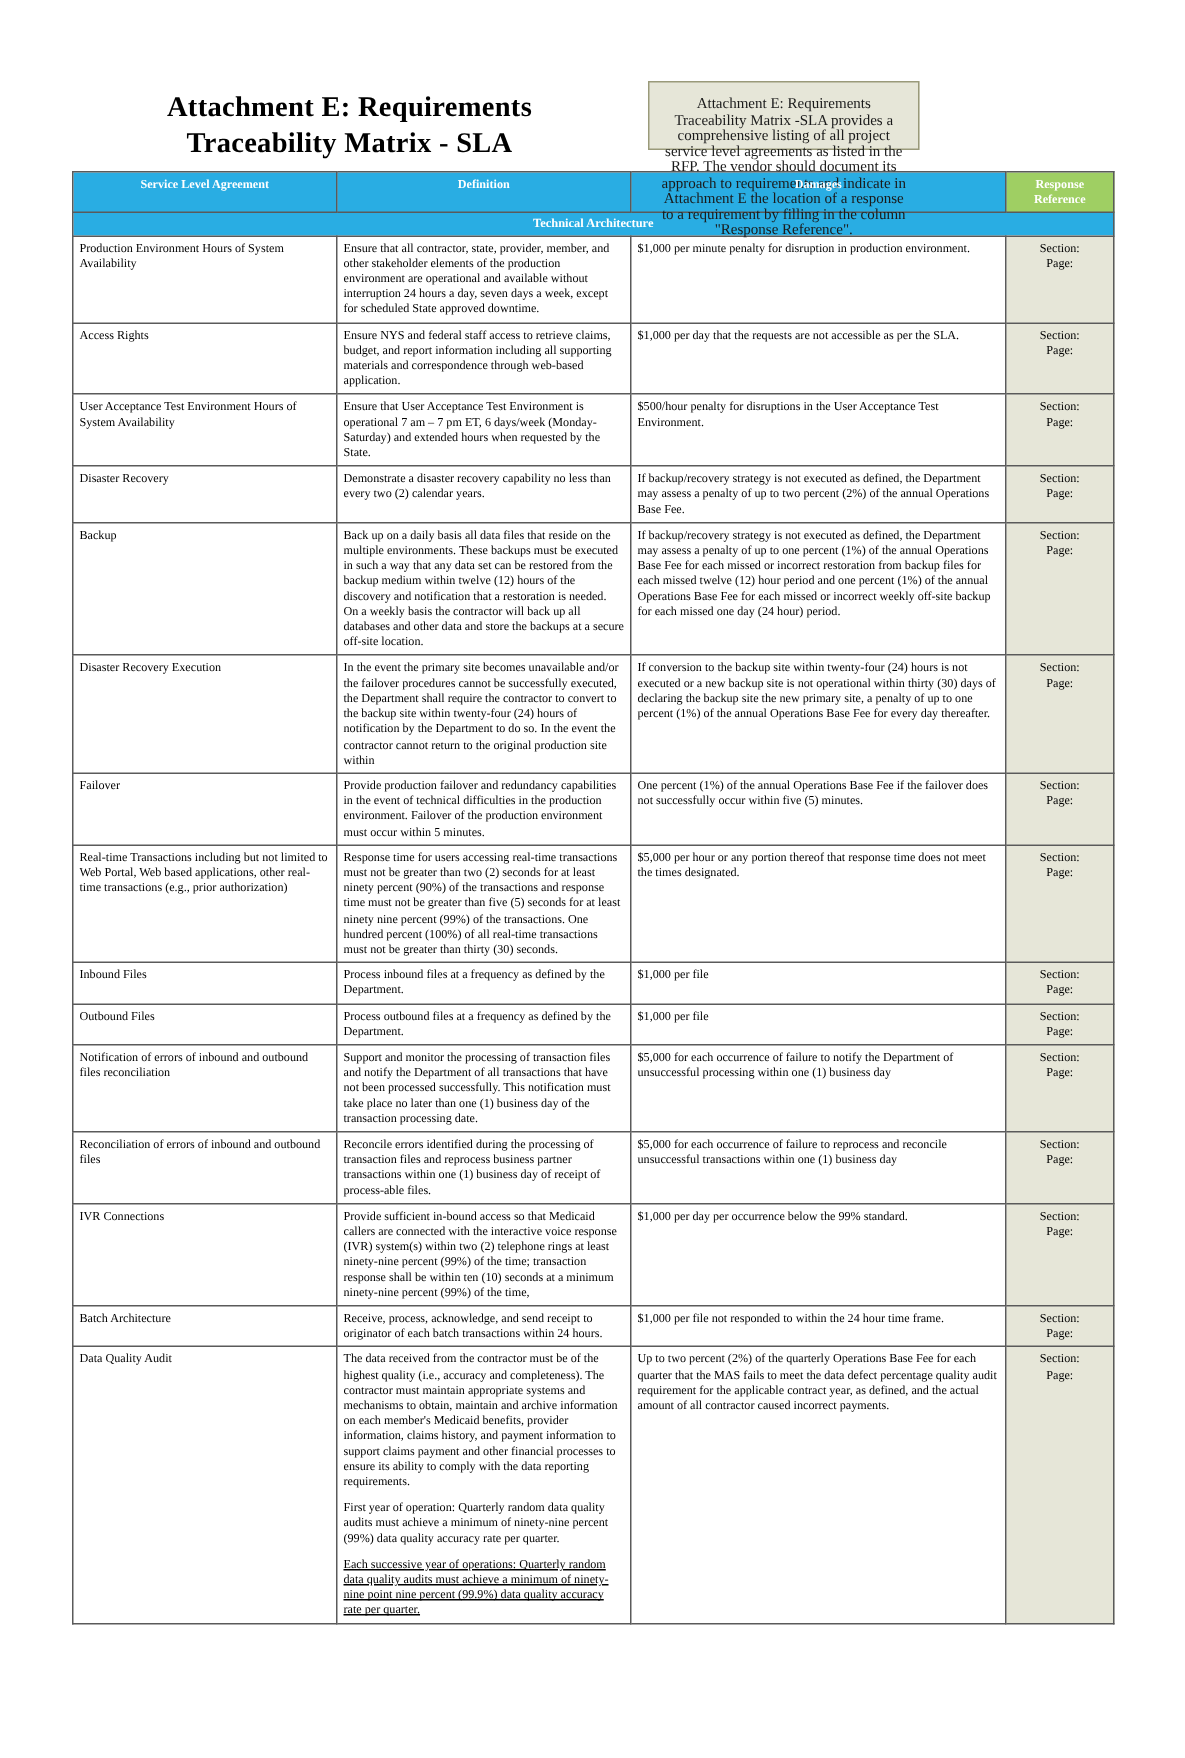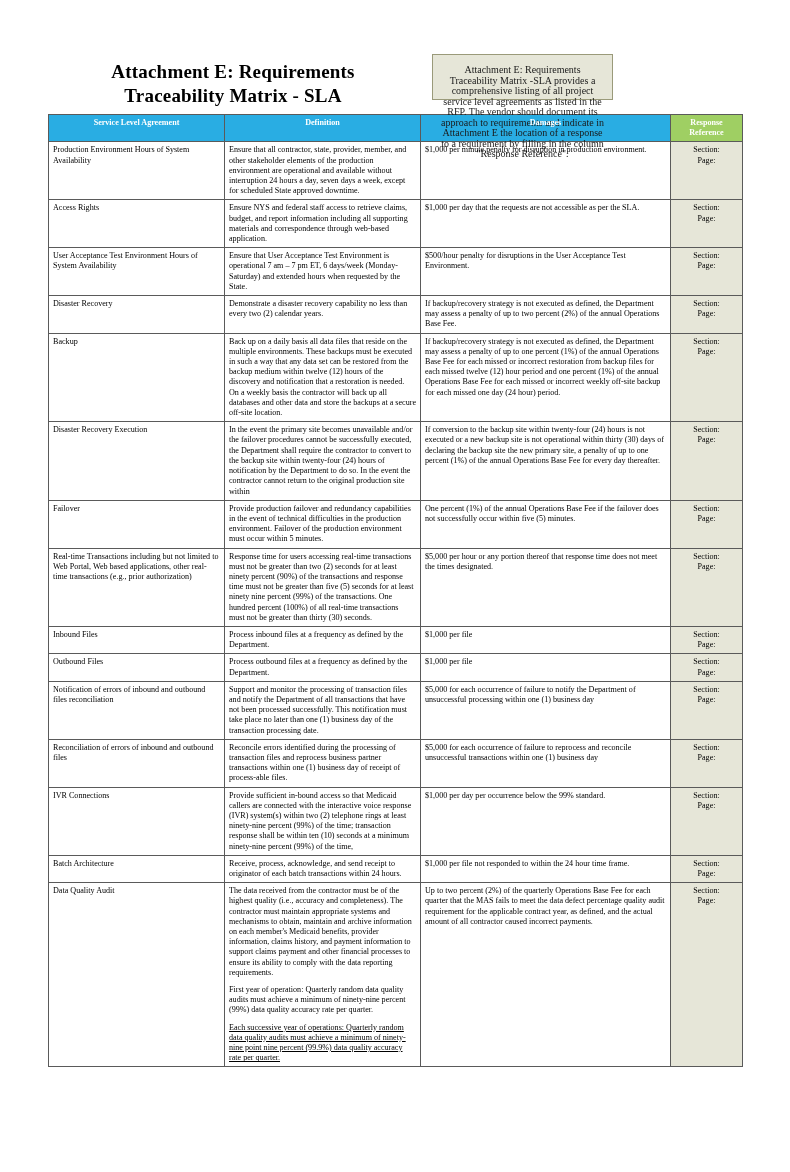--- a/index.html
+++ b/index.html
@@ -133,20 +133,23 @@
     </colgroup>
     <thead>
       <tr>
         <th>Service Level Agreement</th>
         <th>Definition</th>
         <th>Damages</th>
         <th class="resp">Response Reference</th>
       </tr>
     </thead>
     <tbody>
+      <tr class="section-row">
+        <td colspan="4">Technical Architecture</td>
+      </tr>
 
       <tr>
         <td class="sla">Production Environment Hours of System Availability</td>
         <td class="def">Ensure that all contractor, state, provider, member, and other stakeholder elements of the production environment are operational and available without interruption 24 hours a day, seven days a week, except for scheduled State approved downtime.</td>
         <td class="dmg">$1,000 per minute penalty for disruption in production environment.</td>
         <td class="resp">
           <div class="rline">Section:</div>
           <div class="rline">Page:</div>
         </td>
       </tr>

